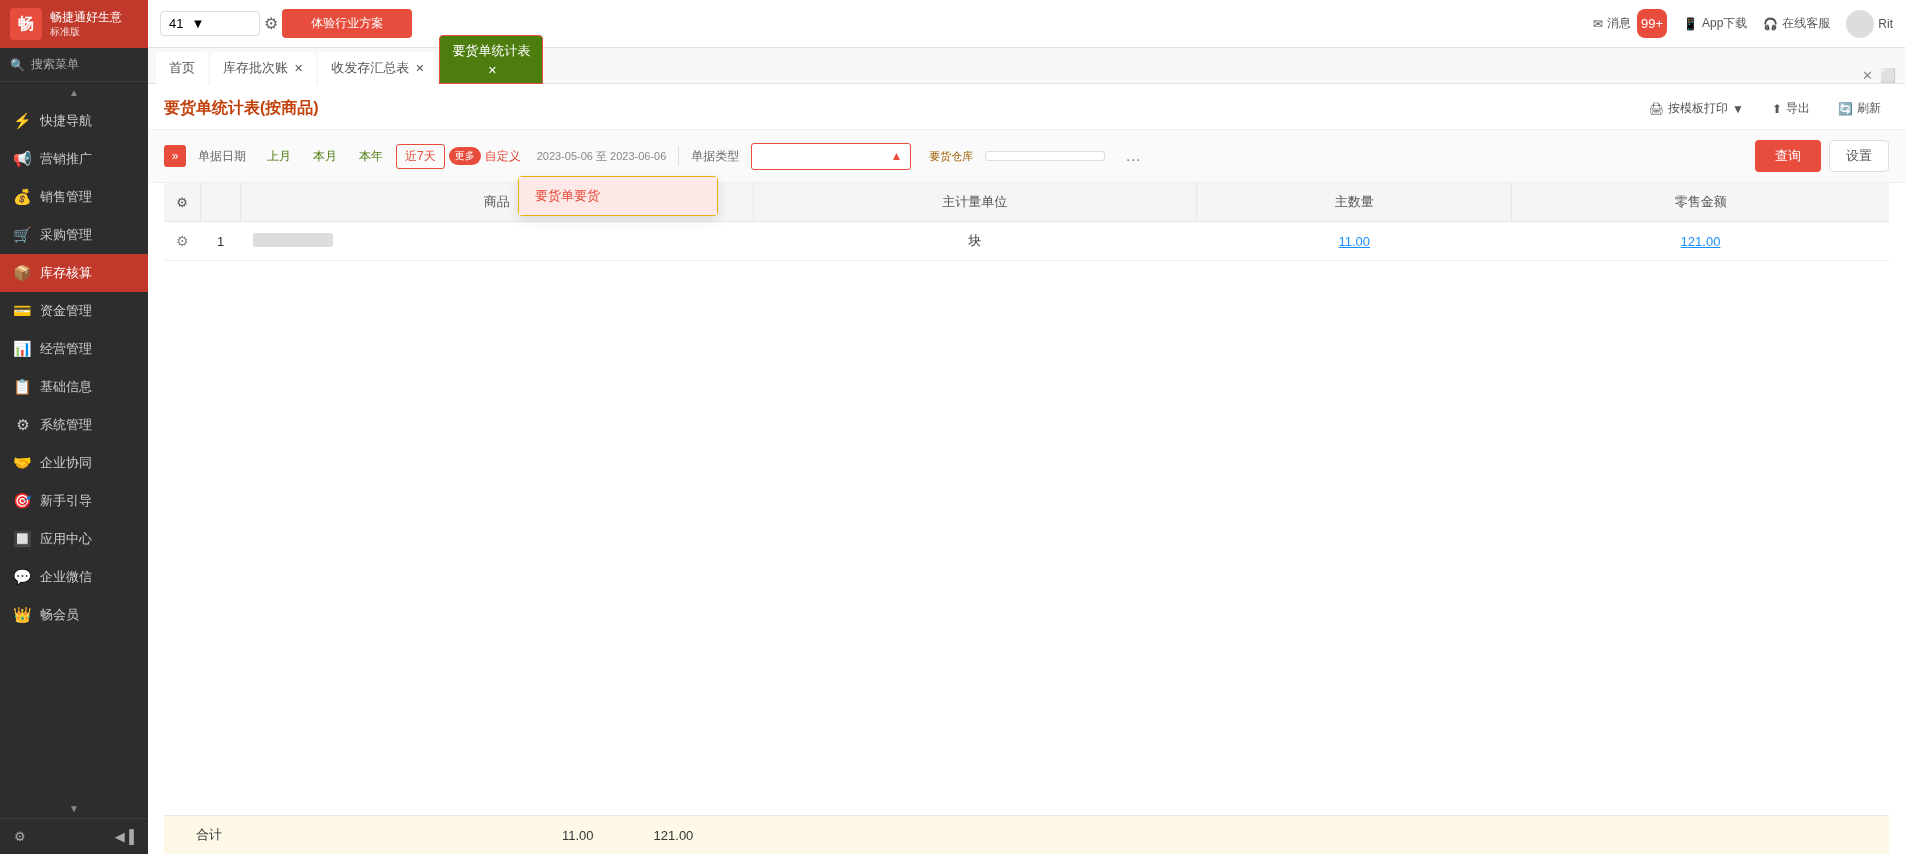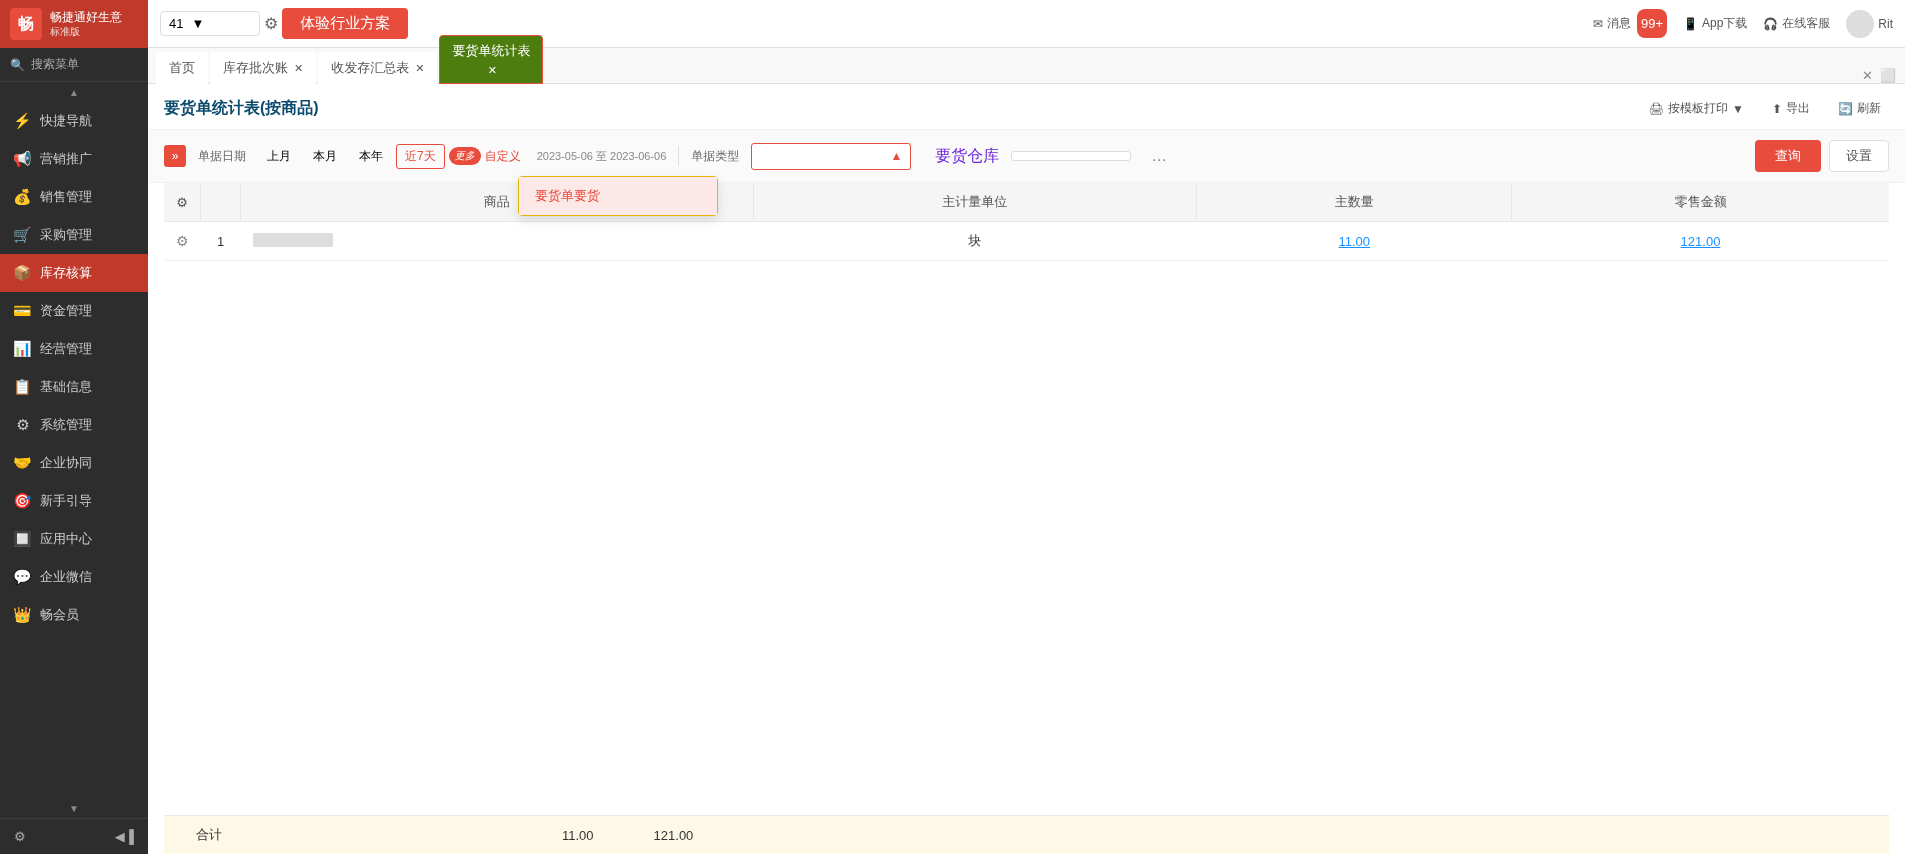--- a/index.html
+++ b/index.html
@@ -85,21 +85,21 @@
     .store-selector {
       display: flex; align-items: center; gap: 4px;
       border: 1px solid #ddd; border-radius: 4px;
       padding: 4px 8px; font-size: 13px; cursor: pointer;
       background: white; min-width: 100px;
     }
     .settings-icon { color: #666; cursor: pointer; font-size: 16px; }
     .trial-btn {
       background: #e74c3c; color: white;
       border: none; border-radius: 4px;
-      padding: 6px 18px; cursor: pointer; font-size: 15px;
+      padding: 6px 29px; cursor: pointer; font-size: 12px;
     }
     .topbar-right { display: flex; align-items: center; gap: 16px; }
     .topbar-action { display: flex; align-items: center; gap: 4px; color: #555; cursor: pointer; font-size: 12px; }
     .badge {
       background: #e74c3c; color: white;
       border-radius: 8px; font-size: 13px;
       padding: 7px 4px; margin-left: 2px;
     }
     .user-avatar {
       width: 28px; height: 28px; background: #ddd; border-radius: 50%;
@@ -146,21 +146,21 @@
       background: white;
     }
     .page-header {
       padding: 12px 16px 8px;
       display: flex;
       align-items: center;
       justify-content: space-between;
       border-bottom: 1px solid #f0f0f0;
       flex-shrink: 0;
     }
-    .page-title { font-size: 16px; font-weight: bold; color: #0c4a6e; }
+    .page-title { font-size: 16px; font-weight: bold; color: #c2410c; }
     .page-actions { display: flex; align-items: center; gap: 12px; }
     .page-action-btn {
       display: flex; align-items: center; gap: 4px;
       color: #555; font-size: 12px; cursor: pointer;
       padding: 4px 8px;
     }
 
     
     .filter-row {
       padding: 10px 16px;
@@ -175,40 +175,40 @@
     }
     .filter-expand-btn {
       width: 22px; height: 22px; background: #e74c3c; color: white;
       border-radius: 3px; display: flex; align-items: center; justify-content: center;
       cursor: pointer; font-size: 12px; flex-shrink: 0;
     }
     .filter-label { font-size: 12px; color: #666; flex-shrink: 0; }
     .date-tabs { display: flex; gap: 4px; align-items: center; }
     .date-tab {
       padding: 3px 8px; border-radius: 3px; font-size: 12px;
-      cursor: pointer; color: #000000; border: 1px solid transparent;
+      cursor: pointer; color: #4d7c0f; border: 1px solid transparent;
     }
     .date-tab.active { color: #e74c3c; border-color: #e74c3c; }
     .date-tab-more {
       background: #e74c3c; color: white;
-      padding: 2px 6px; border-radius: 10px; font-size: 10px; cursor: pointer; font-style: italic;
+      padding: 2px 6px; border-radius: 10px; font-size: 10px; cursor: pointer;
     }
     .date-custom { font-size: 12px; color: #e74c3c; cursor: pointer; }
     .date-range { font-size: 11px; color: #888; margin-left: 4px; }
     .filter-divider { width: 1px; height: 20px; background: #e0e0e0; flex-shrink: 0; }
     .filter-type-label { font-size: 12px; color: #666; flex-shrink: 0; }
     .filter-select {
       display: flex; align-items: center; gap: 4px;
       border: 1px solid #e74c3c; border-radius: 3px;
       padding: 4px 8px; font-size: 12px; cursor: pointer;
       background: white; min-width: 160px; position: relative;
       color: #333;
     }
     .filter-select-arrow { margin-left: auto; color: #e74c3c; }
-    .warehouse-label { font-size: 16px; color: #6d28d9; flex-shrink: 0; margin-left: 12px; }
+    .warehouse-label { font-size: 11px; color: #a16207; flex-shrink: 0; margin-left: 6px; }
     .warehouse-select {
       display: flex; align-items: center;
       border: 1px solid #ddd; border-radius: 3px;
       padding: 4px 8px; font-size: 12px; cursor: pointer;
       background: white; min-width: 120px;
       color: #333;
     }
     .warehouse-more { margin-left: 8px; color: #888; font-size: 16px; cursor: pointer; }
     .filter-actions { margin-left: auto; display: flex; gap: 8px; }
     .query-btn {

